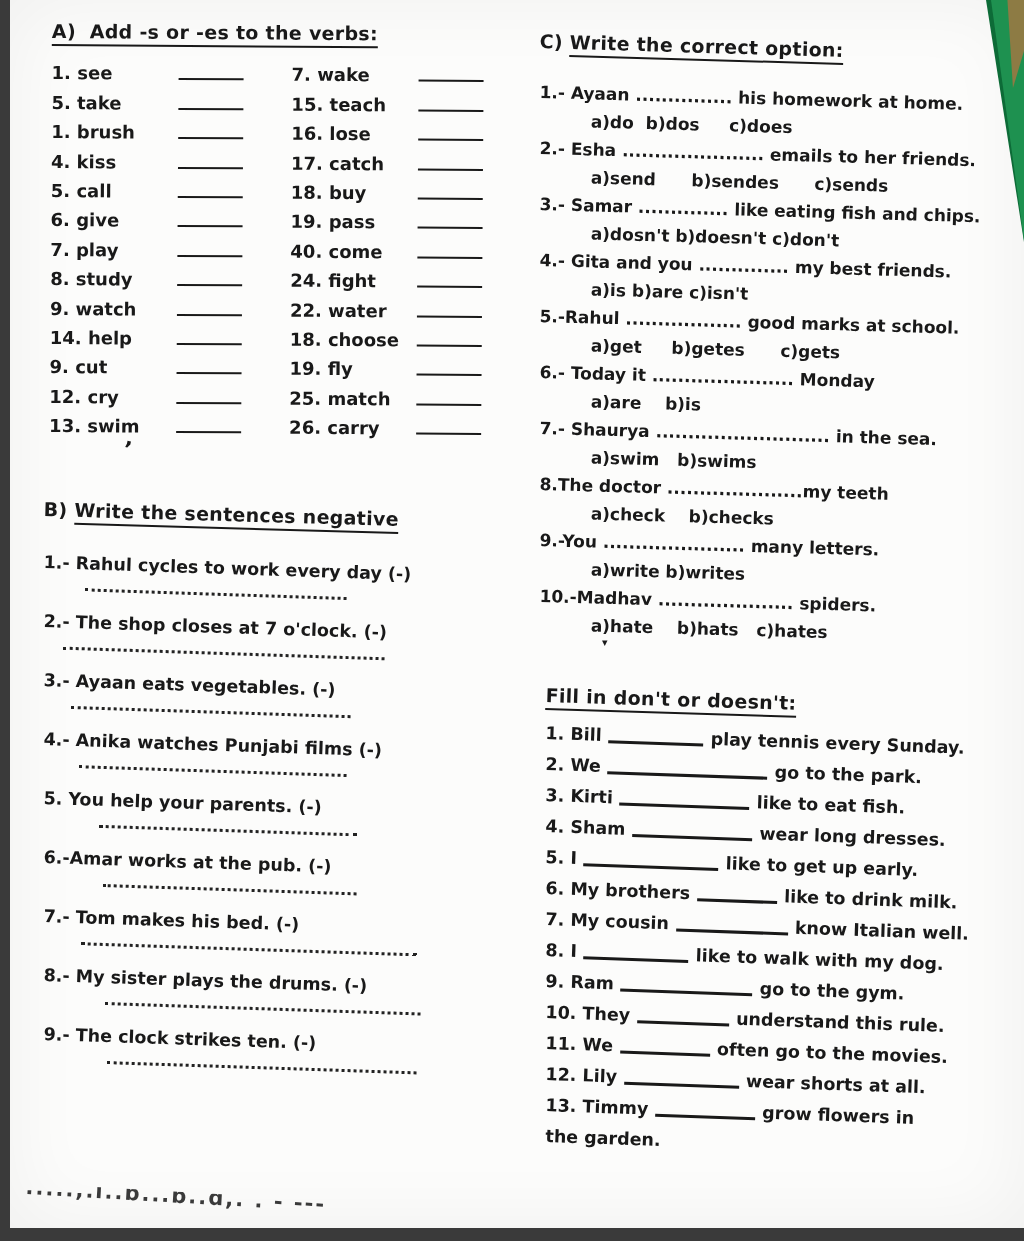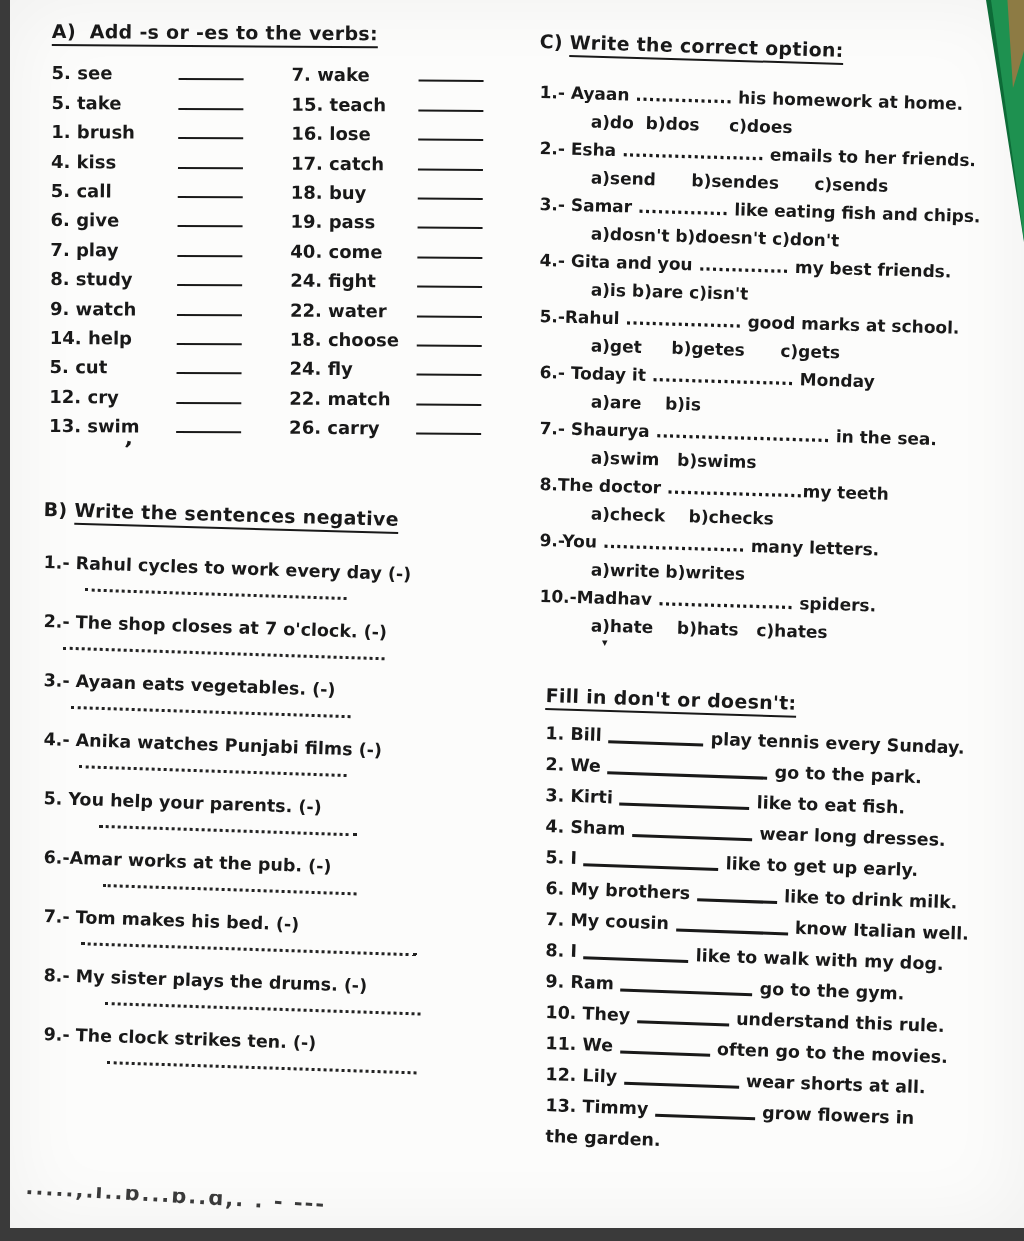--- a/index.html
+++ b/index.html
@@ -63,47 +63,47 @@
 </style>
 </head>
 <body>
 
 <div class="paper"></div>
 
 <section id="secA">
   <div class="sec-title"><span class="underline">A)  Add -s or -es to the verbs:</span></div>
   <div class="a-grid">
     <div class="a-col">
-      <div class="a-row"><span>5. see</span><span class="a-blank"></span></div>
+      <div class="a-row"><span>1. see</span><span class="a-blank"></span></div>
       <div class="a-row"><span>5. take</span><span class="a-blank"></span></div>
       <div class="a-row"><span>1. brush</span><span class="a-blank"></span></div>
       <div class="a-row"><span>4. kiss</span><span class="a-blank"></span></div>
       <div class="a-row"><span>5. call</span><span class="a-blank"></span></div>
       <div class="a-row"><span>6. give</span><span class="a-blank"></span></div>
       <div class="a-row"><span>7. play</span><span class="a-blank"></span></div>
       <div class="a-row"><span>8. study</span><span class="a-blank"></span></div>
       <div class="a-row"><span>9. watch</span><span class="a-blank"></span></div>
       <div class="a-row"><span>14. help</span><span class="a-blank"></span></div>
-      <div class="a-row"><span>5. cut</span><span class="a-blank"></span></div>
+      <div class="a-row"><span>9. cut</span><span class="a-blank"></span></div>
       <div class="a-row"><span>12. cry</span><span class="a-blank"></span></div>
       <div class="a-row"><span>13. swim</span><span class="a-blank"></span></div>
     </div>
     <div class="a-col">
       <div class="a-row"><span>7. wake</span><span class="a-blank"></span></div>
       <div class="a-row"><span>15. teach</span><span class="a-blank"></span></div>
       <div class="a-row"><span>16. lose</span><span class="a-blank"></span></div>
       <div class="a-row"><span>17. catch</span><span class="a-blank"></span></div>
       <div class="a-row"><span>18. buy</span><span class="a-blank"></span></div>
       <div class="a-row"><span>19. pass</span><span class="a-blank"></span></div>
       <div class="a-row"><span>40. come</span><span class="a-blank"></span></div>
       <div class="a-row"><span>24. fight</span><span class="a-blank"></span></div>
       <div class="a-row"><span>22. water</span><span class="a-blank"></span></div>
       <div class="a-row"><span>18. choose</span><span class="a-blank"></span></div>
-      <div class="a-row"><span>24. fly</span><span class="a-blank"></span></div>
-      <div class="a-row"><span>22. match</span><span class="a-blank"></span></div>
+      <div class="a-row"><span>19. fly</span><span class="a-blank"></span></div>
+      <div class="a-row"><span>25. match</span><span class="a-blank"></span></div>
       <div class="a-row"><span>26. carry</span><span class="a-blank"></span></div>
     </div>
   </div>
 </section>
 
 <section id="secB">
   <div class="sec-title"><span>B)</span> <span class="underline">Write the sentences negative</span></div>
   <div class="b-item">
       <div class="b-text">1.- Rahul cycles to work every day (-)</div>
       <div class="b-dots" style="width:262px;margin-left:42px;"></div>

